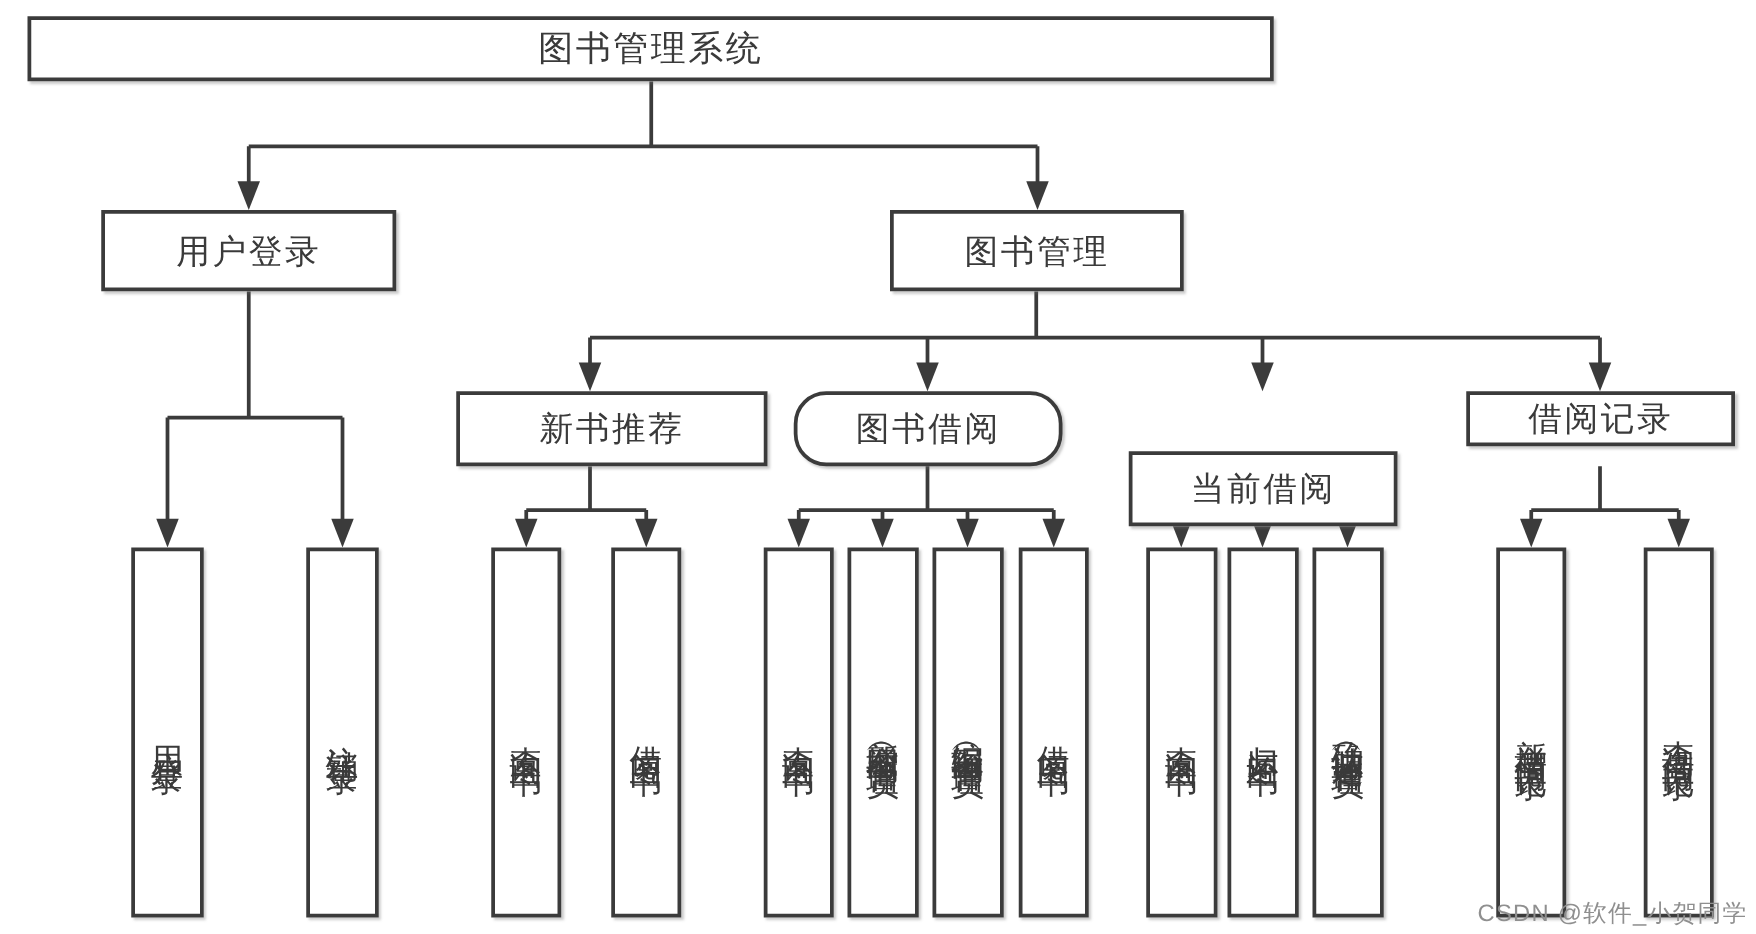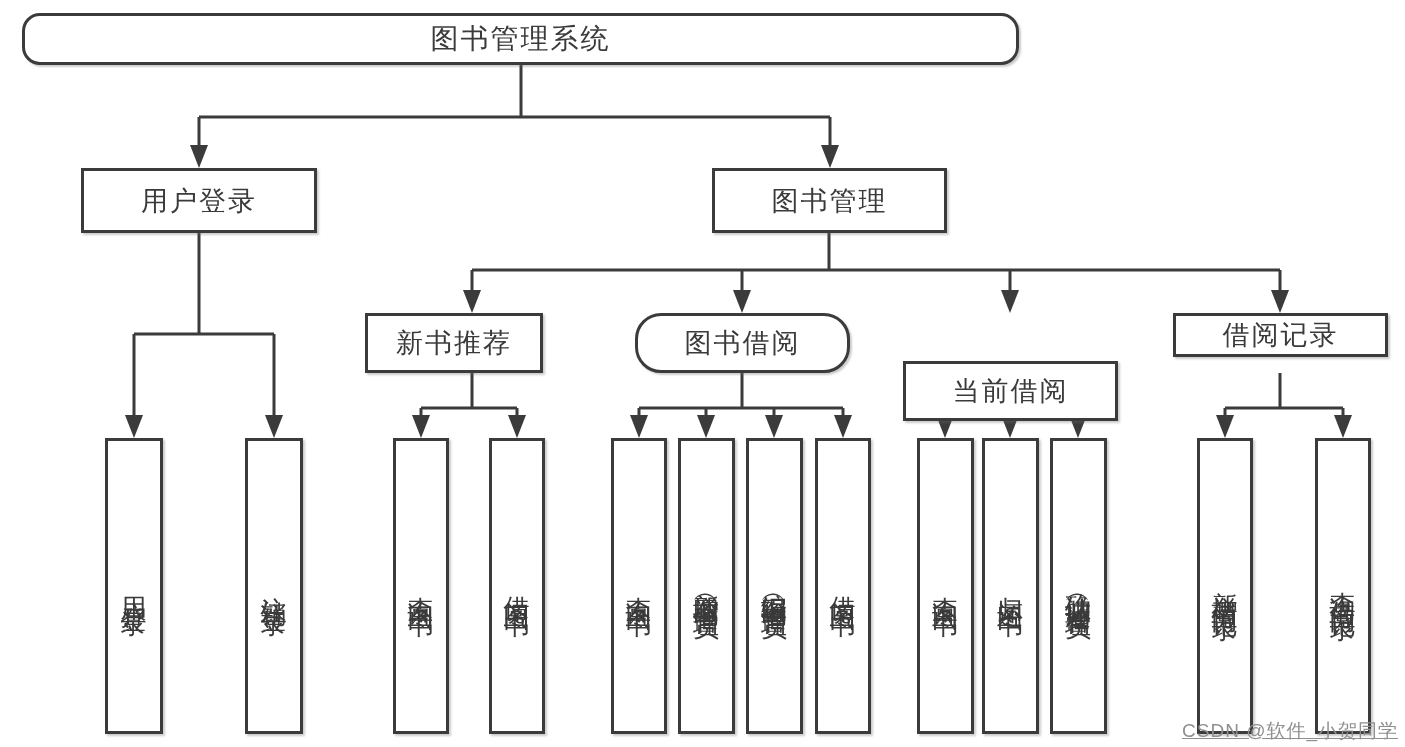--- a/index.html
+++ b/index.html
@@ -29,21 +29,21 @@
     display: flex;
     align-items: center;
     justify-content: center;
     color: #3a3a3a;
     font-size: 27px;
     letter-spacing: 2px;
     white-space: nowrap;
     z-index: 2;
   }
 
-  .node--root  { font-size: 28px; border-radius: 18px; }
+  .node--root  { font-size: 28px; }
 
   .leaf {
     position: absolute;
     top: 438px;
     height: 296px;
     background: #ffffff;
     border: 3px solid #3b3b3b;
     box-shadow: 2px 2px 2px rgba(110,110,110,0.35);
     display: flex;
     align-items: center;
@@ -61,21 +61,20 @@
   .leaf--long span { letter-spacing: 3px; }
 
   .watermark {
     position: absolute;
     right: 7px;
     bottom: 3px;
     color: #8f8f8f;
     font-size: 19px;
     letter-spacing: 1px;
     z-index: 3;
-    text-decoration: underline;
   }
 </style>
 </head>
 <body>
 
 <div class="canvas">
 
   <svg class="wires" viewBox="0 0 1405 747" xmlns="http://www.w3.org/2000/svg">
     <g stroke="#3b3b3b" stroke-width="3" fill="none">
 
@@ -117,21 +116,21 @@
       <polygon points="1225,438 1216,415 1234,415"></polygon>
       <polygon points="1343,438 1334,415 1352,415"></polygon>
     </g>
   </svg>
 
   <div class="node node--root" style="left:22px; top:13px; width:997px; height:52px;">图书管理系统</div>
 
   <div class="node" style="left:81px; top:168px; width:236px; height:65px;">用户登录</div>
   <div class="node" style="left:712px; top:168px; width:235px; height:65px;text-align:right;">图书管理</div>
 
-  <div class="node" style="left:365px; top:313px; width:178px; height:60px;">新书推荐</div>
+  <div class="node" style="left:365px; top:313px; width:249px; height:60px;">新书推荐</div>
   <div class="node" style="left:635px; top:313px; width:215px; height:60px;border-radius:26px;">图书借阅</div>
   <div class="node" style="left:903px; top:313px; width:215px; height:60px;margin-top:48px;">当前借阅</div>
   <div class="node" style="left:1173px; top:313px; width:215px; height:44px;">借阅记录</div>
 
   <div class="leaf" style="left:105px; width:58px;">
       <span>用户登录</span>
     </div>
   <div class="leaf" style="left:245px; width:58px;">
       <span>注销登录</span>
     </div>

